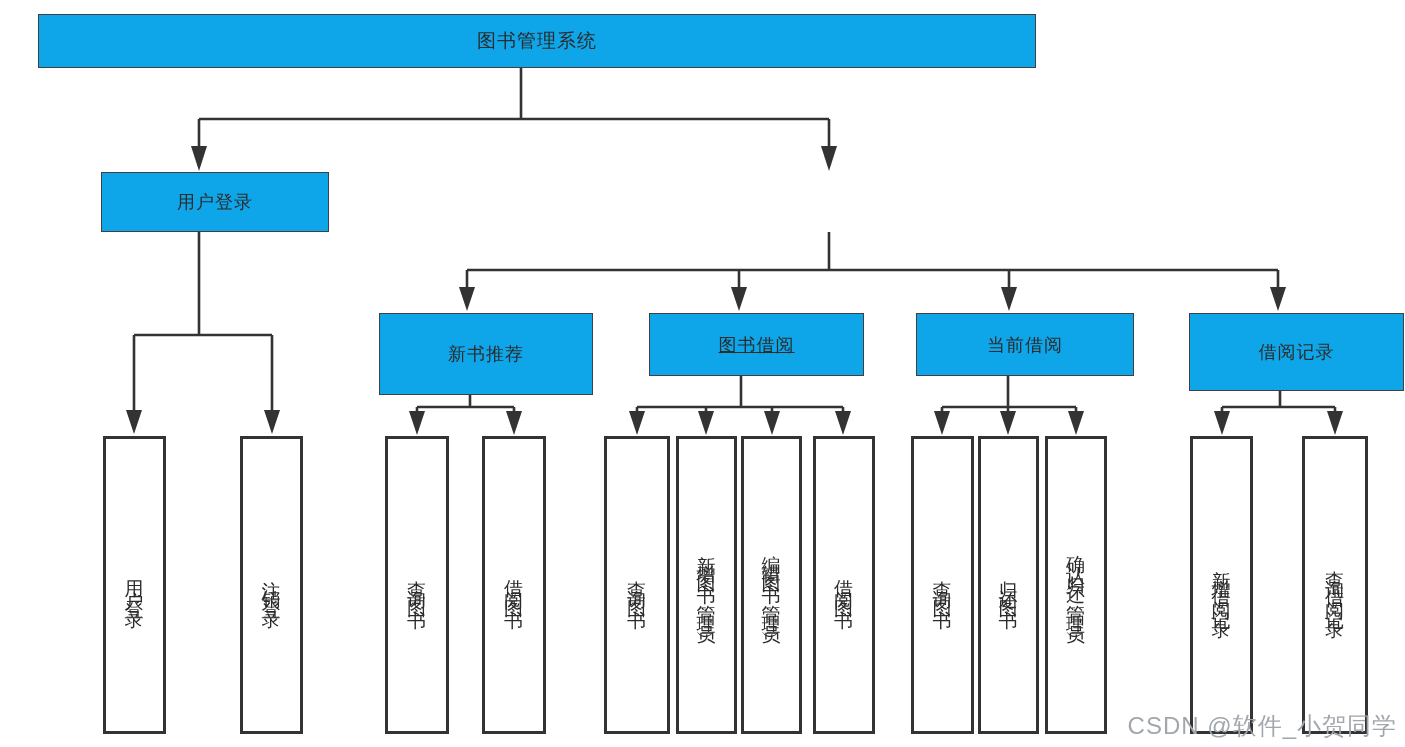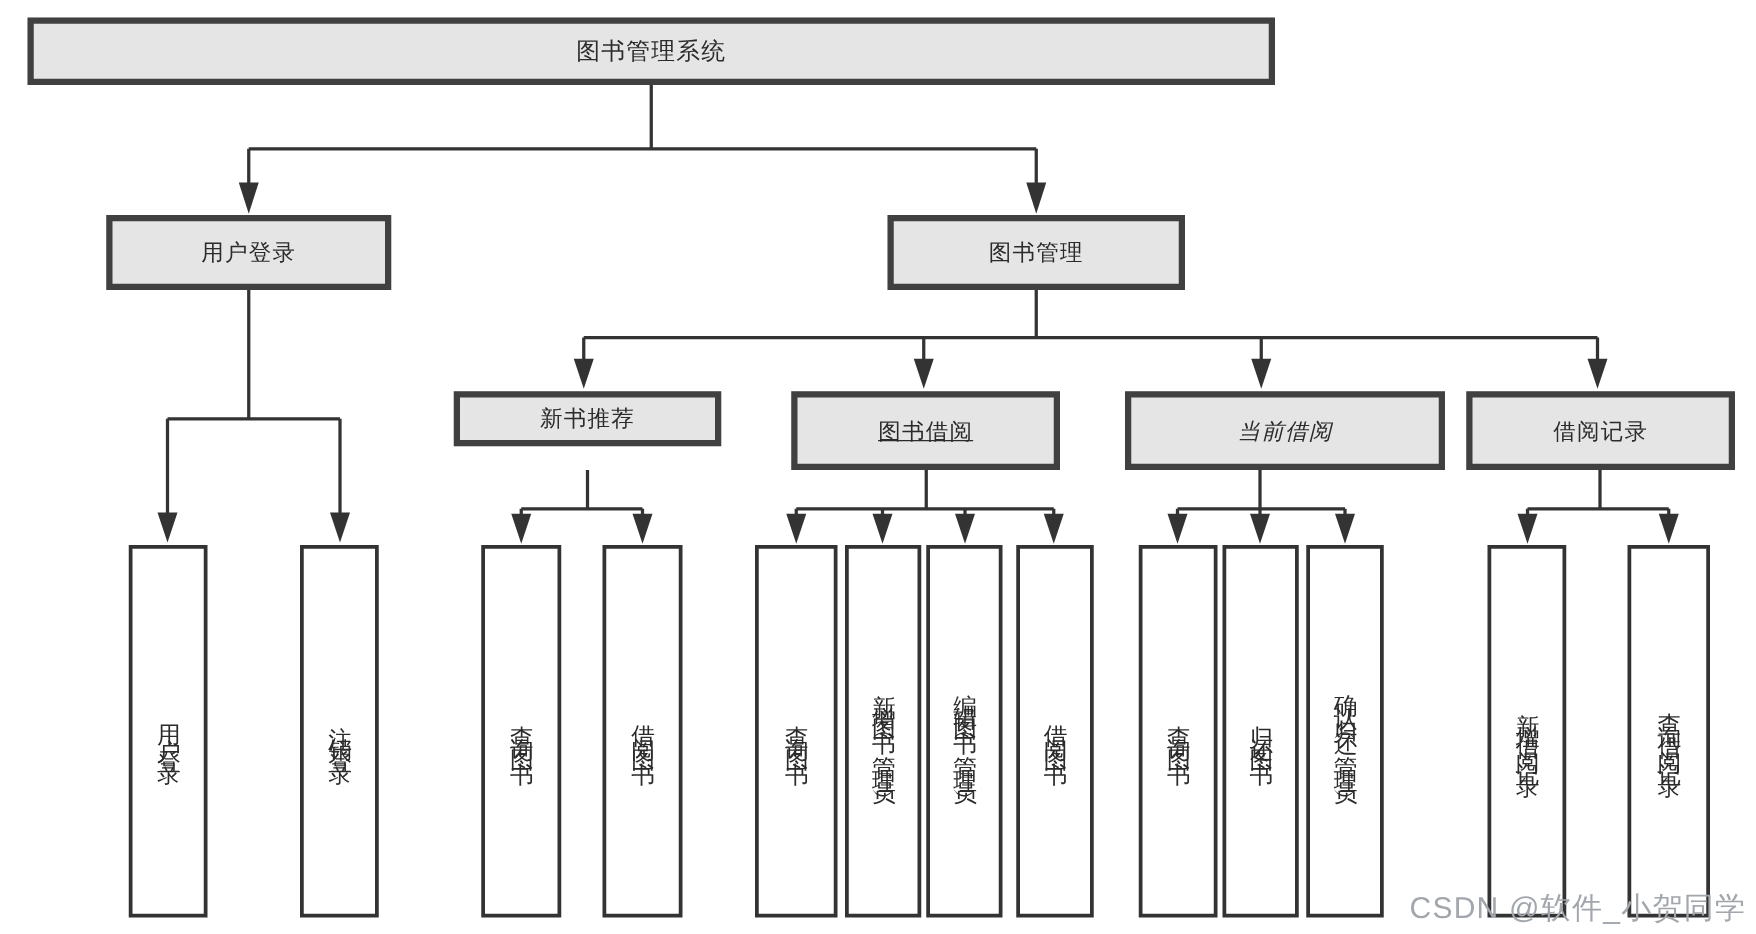--- a/index.html
+++ b/index.html
@@ -2,23 +2,23 @@
 <html><head>
 <meta charset="utf-8">
 <style>
   html,body{margin:0;padding:0;background:#ffffff;}
   #canvas{
     position:relative;width:1405px;height:747px;background:#ffffff;overflow:hidden;
     font-family:"Liberation Sans","DejaVu Sans",sans-serif;color:#2b2b2b;
   }
   #wires{position:absolute;left:0;top:0;pointer-events:none;}
   .box{
-    position:absolute;box-sizing:border-box;background:#e5e5e5;
-    border:5px solid #404040;display:flex;align-items:center;justify-content:center;
-    font-size:18px;letter-spacing:1px;color:#2b2b2b;white-space:nowrap;
+    position:absolute;box-sizing:border-box;background:#0ea5e9;
+    border:1px solid #404040;display:flex;align-items:center;justify-content:center;
+    font-size:18px;letter-spacing:1px;color:#2b2b2b;white-space:nowrap;margin-left:16px;
   }
   .box.root{font-size:19px;}
   .vbox{
     position:absolute;box-sizing:border-box;background:#ffffff;
     border:3px solid #333333;display:flex;align-items:center;justify-content:center;
   }
   .vbox .vtext{
     writing-mode:vertical-rl;text-orientation:mixed;
     font-size:19px;letter-spacing:10px;line-height:1;color:#2b2b2b;
   }
@@ -72,34 +72,31 @@
     </g>
   </svg>
 
   <div class="box root" style="left:22px;top:14px;width:998px;height:54px;">
     <span>图书管理系统</span>
   </div>
 
   <div class="box" style="left:85px;top:172px;width:228px;height:60px;">
     <span>用户登录</span>
   </div>
-  <div class="box" style="left:710px;top:172px;width:238px;height:60px;">
-    <span>图书管理</span>
-  </div>
 
-  <div class="box" style="left:363px;top:313px;width:214px;height:44px;text-align:right;">
+  <div class="box" style="left:363px;top:313px;width:214px;height:82px;text-align:right;">
     <span>新书推荐</span>
   </div>
   <div class="box" style="left:633px;top:313px;width:215px;height:63px;text-decoration:underline;">
     <span>图书借阅</span>
   </div>
-  <div class="box" style="left:900px;top:313px;width:256px;height:63px;font-style:italic;">
+  <div class="box" style="left:900px;top:313px;width:218px;height:63px;">
     <span>当前借阅</span>
   </div>
-  <div class="box" style="left:1173px;top:313px;width:215px;height:63px;">
+  <div class="box" style="left:1173px;top:313px;width:215px;height:78px;">
     <span>借阅记录</span>
   </div>
 
   <div class="vbox" style="left:103px;top:436px;width:63px;height:298px;">
     <span class="vtext">用户登录</span>
   </div>
   <div class="vbox" style="left:240px;top:436px;width:63px;height:298px;">
     <span class="vtext">注销登录</span>
   </div>
   <div class="vbox" style="left:385px;top:436px;width:64px;height:298px;">

